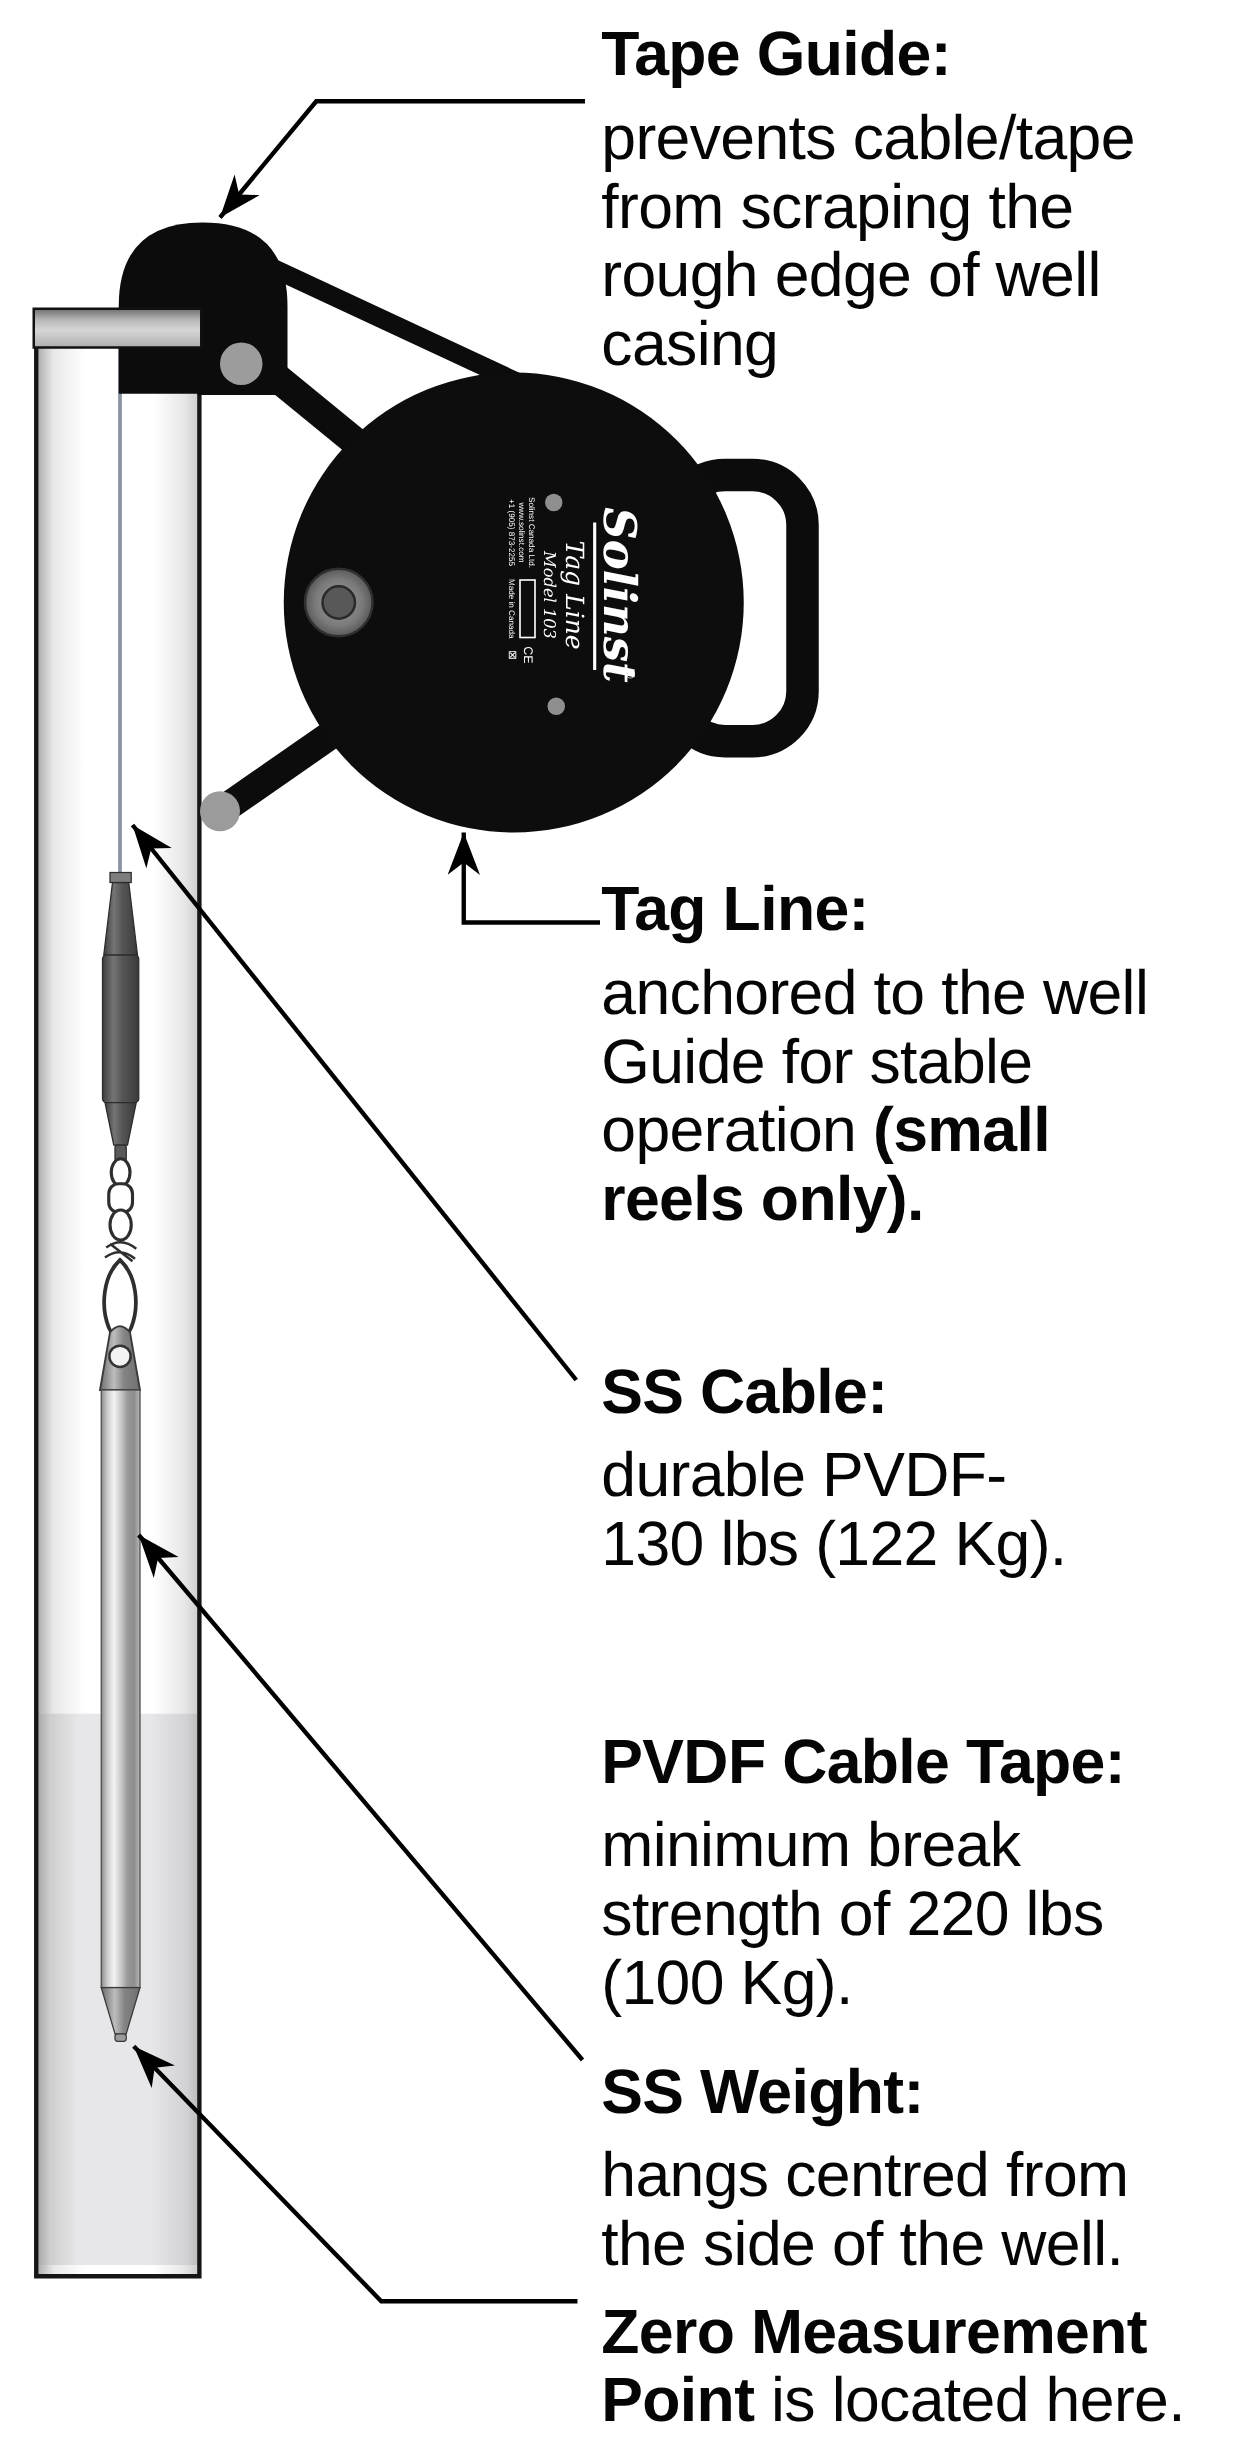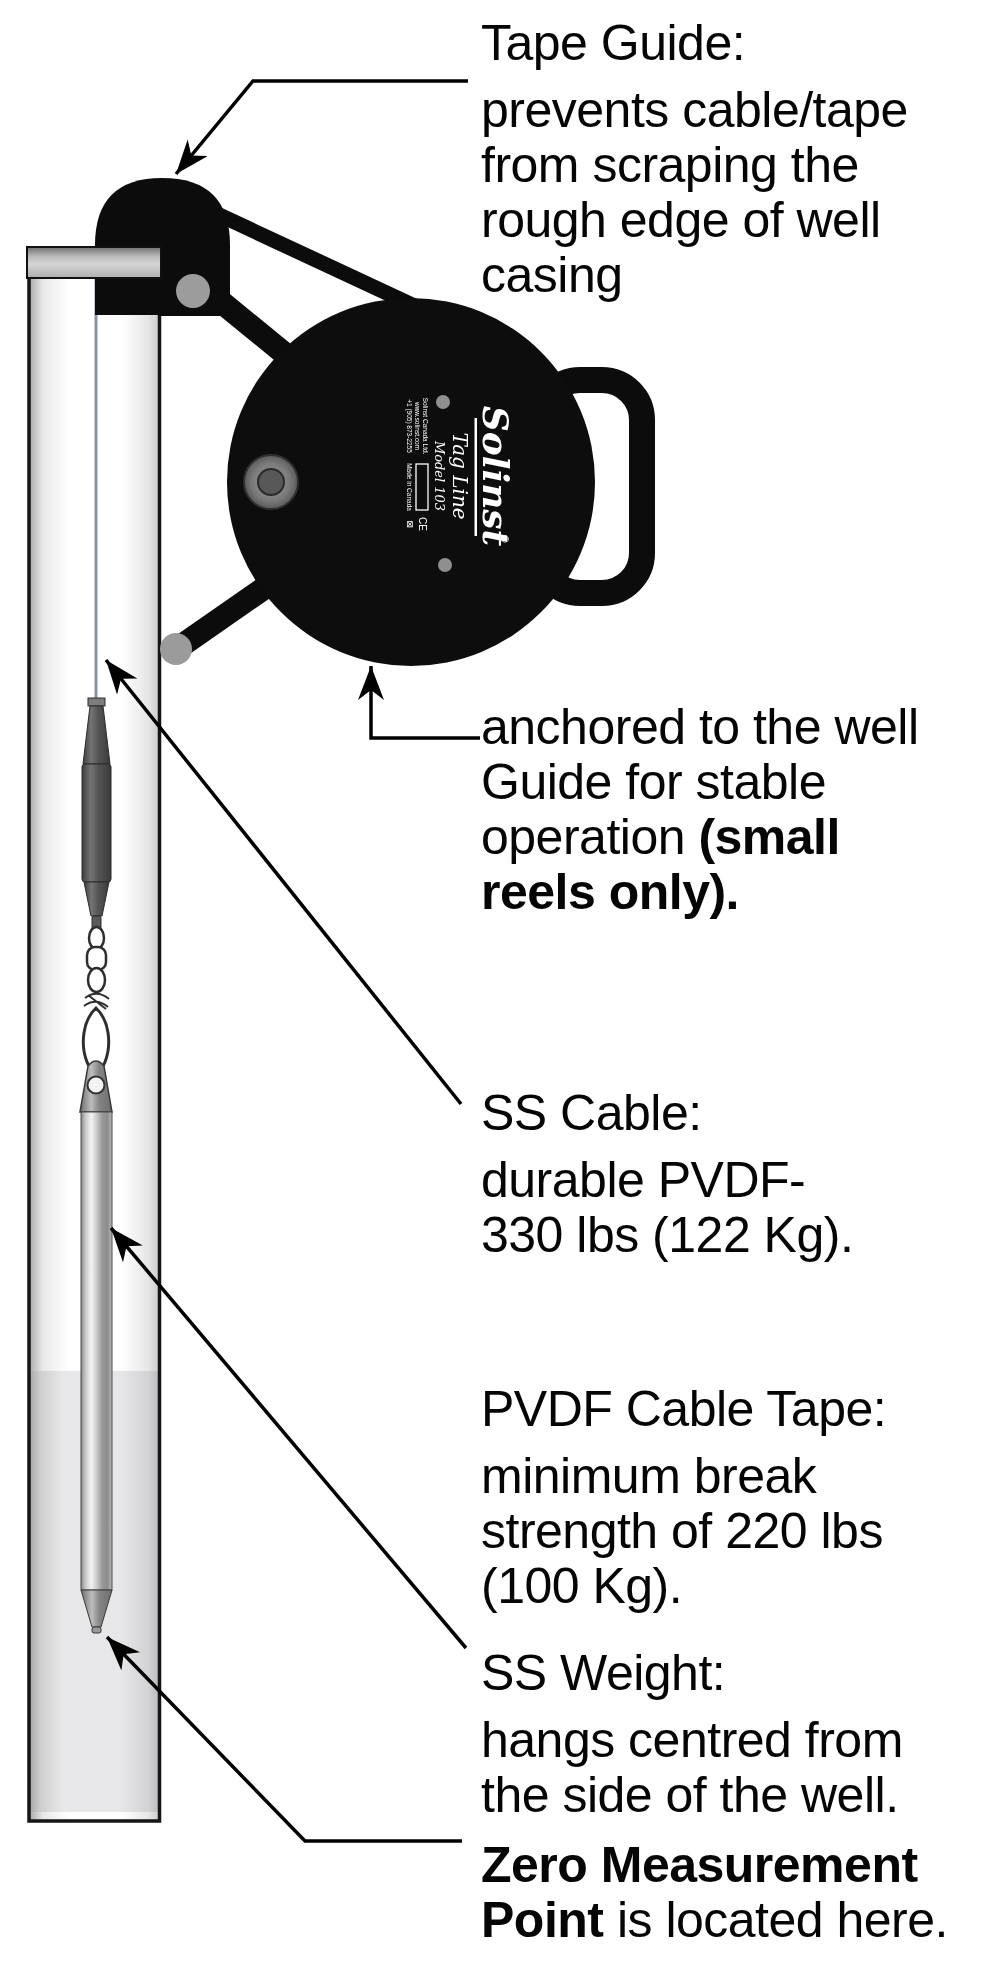--- a/index.html
+++ b/index.html
@@ -1,21 +1,21 @@
 <!DOCTYPE html>
 <html><head>
 <meta charset="utf-8">
 <style>
   html,body{margin:0;padding:0;background:#ffffff;}
   #canvas{position:relative;width:1000px;height:1966px;background:#ffffff;overflow:hidden;
           font-family:"Liberation Sans",sans-serif;}
   #art{position:absolute;left:0;top:0;z-index:1;}
   .ann{position:absolute;left:481px;width:515px;z-index:2;color:#050505;
        font-size:50px;line-height:55px;letter-spacing:-0.5px;}
-  .ann .h{font-weight:normal;margin-bottom:12px;white-space:nowrap;}
+  .ann .h{font-weight:bold;margin-bottom:12px;white-space:nowrap;}
   .ann .l{white-space:nowrap;}
   .ann b{font-weight:bold;text-align:center;}
   text{user-select:none;}
 </style>
 </head>
 <body>
 
 <div id="canvas">
 
 <svg id="art" width="1000" height="1966" viewBox="0 0 1000 1966">
@@ -146,30 +146,31 @@
 
 <div class="ann" style="top:16px">
   <div class="h">Tape Guide:</div>
   <div class="l">prevents cable/tape</div>
   <div class="l">from scraping the</div>
   <div class="l">rough edge of well</div>
   <div class="l">casing</div>
 </div>
 
 <div class="ann" style="top:700px">
+  <div class="h">Tag Line:</div>
   <div class="l">anchored to the well</div>
   <div class="l">Guide for stable</div>
   <div class="l"><span>operation </span><b>(small</b></div>
   <div class="l"><b>reels only).</b></div>
 </div>
 
 <div class="ann" style="top:1086px">
   <div class="h">SS Cable:</div>
   <div class="l">durable PVDF-</div>
-  <div class="l">330 lbs (122 Kg).</div>
+  <div class="l">130 lbs (122 Kg).</div>
 </div>
 
 <div class="ann" style="top:1382px">
   <div class="h">PVDF Cable Tape:</div>
   <div class="l">minimum break</div>
   <div class="l">strength of 220 lbs</div>
   <div class="l">(100 Kg).</div>
 </div>
 
 <div class="ann" style="top:1646px">

